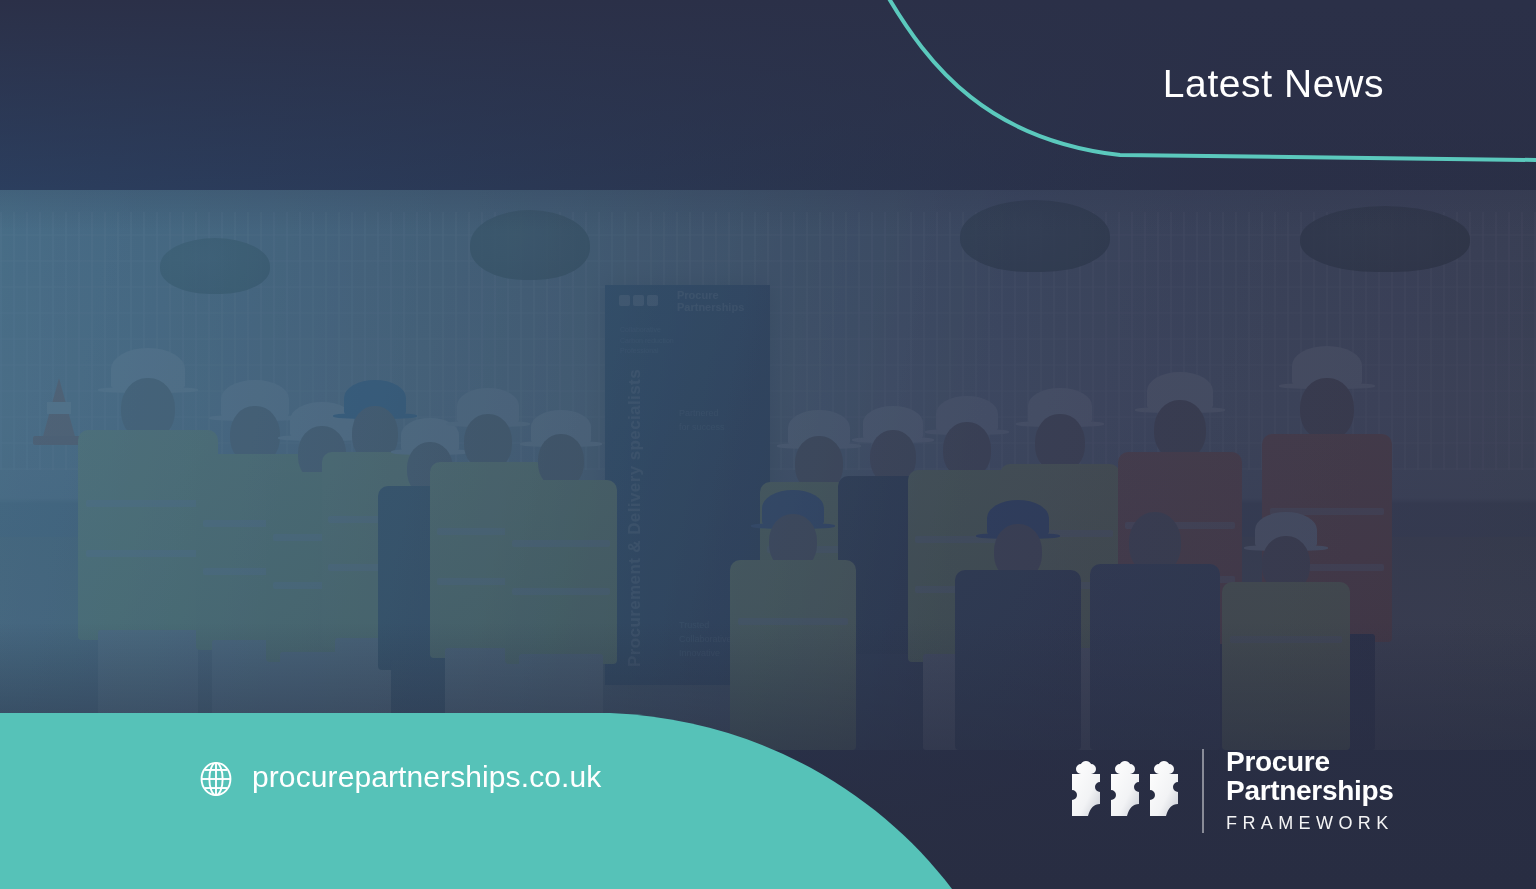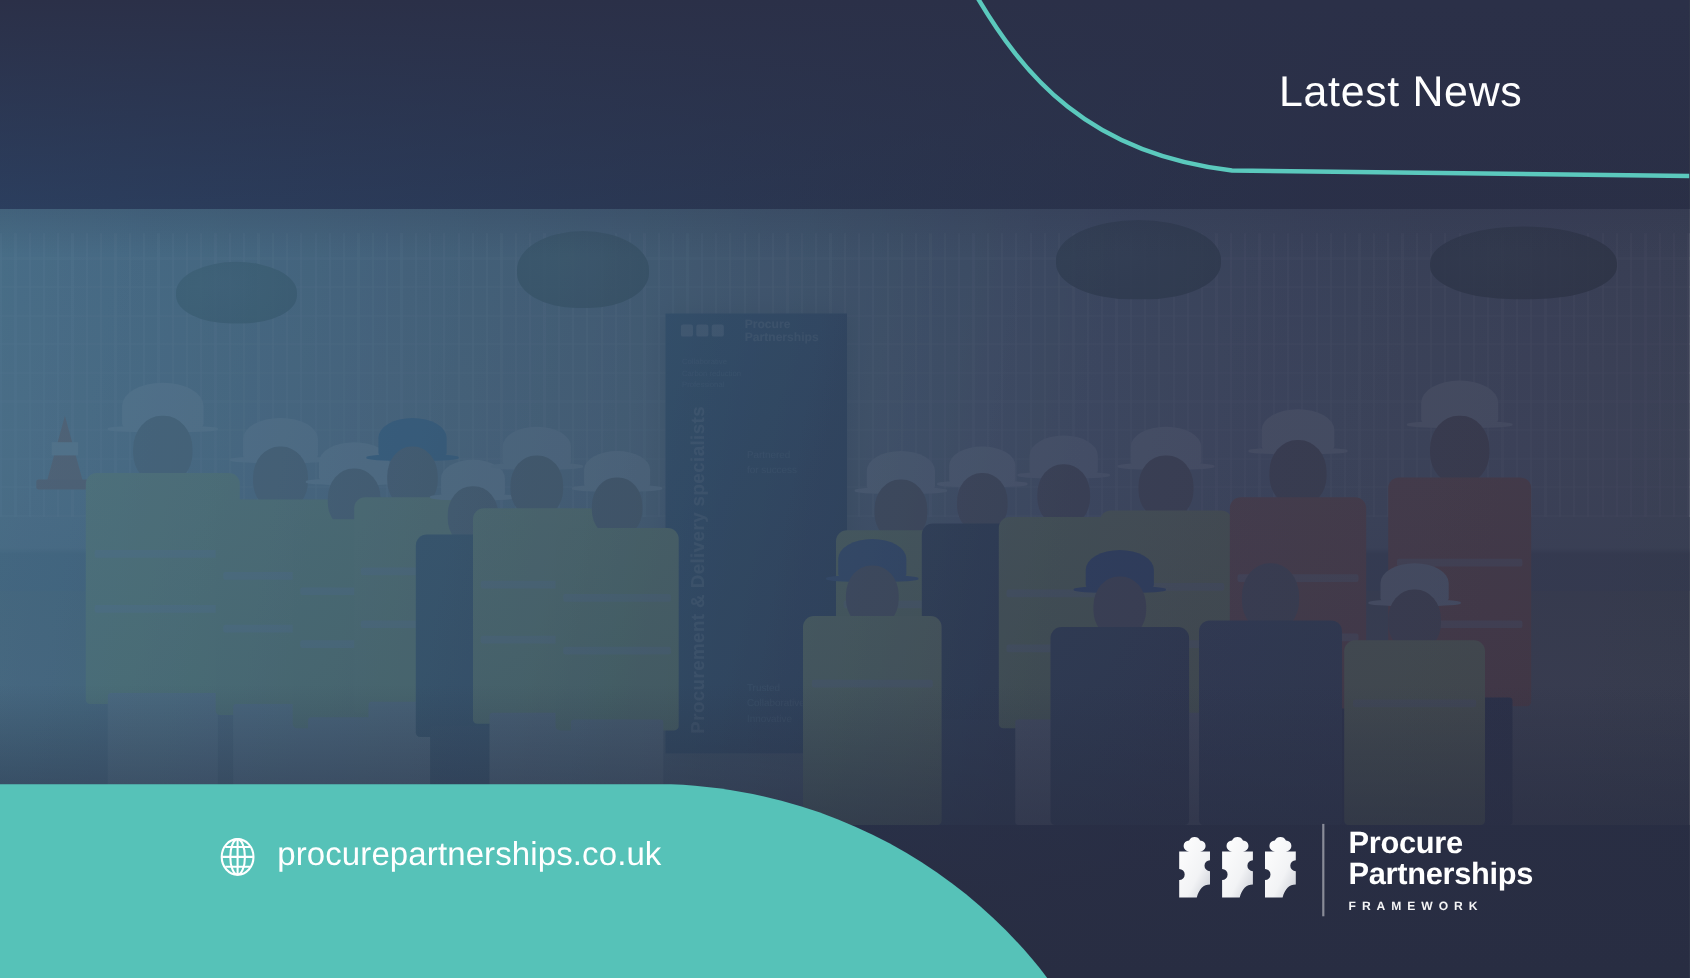--- a/index.html
+++ b/index.html
@@ -209,21 +209,21 @@
   .brand-text .bt-1 {
     display:block;
     font-size:28px; font-weight:700; line-height:1.02; letter-spacing:-.3px;
   }
   .brand-text .bt-2 {
     display:block;
     font-size:28px; font-weight:700; line-height:1.02; letter-spacing:-.3px;
   }
   .brand-text .bt-3 {
     display:block;
-    font-size:11px; font-weight:700; letter-spacing:5.4px;
+    font-size:18px; font-weight:400; letter-spacing:5.4px;
     margin-top:8px; color:rgba(255,255,255,.95);
   }
 </style>
 </head>
 <body>
 
 <div class="banner">
 
   <div class="photo">
     <div class="ph-sky"></div>

